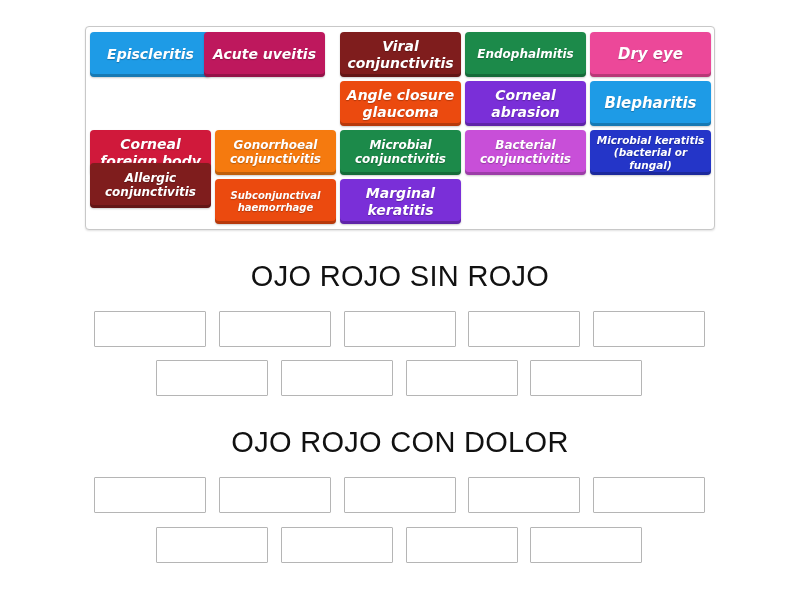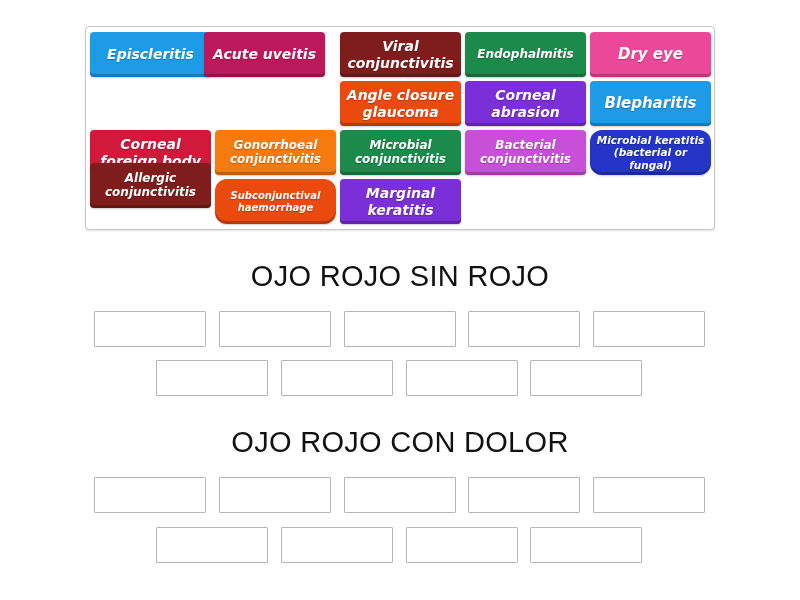--- a/index.html
+++ b/index.html
@@ -11,21 +11,21 @@
   .tile { position: absolute; width: 121px; height: 45px; border-radius: 4px;
           color: #fff; font-weight: bold; display: flex; align-items: center;
           justify-content: center; text-align: center; line-height: 1.15;
           box-sizing: border-box; padding: 0 2px; cursor: grab;
           box-shadow: inset 0 -3px 0 rgba(0,0,0,0.22), 0 1px 2px rgba(0,0,0,0.2);
           text-shadow: 0 1px 1px rgba(0,0,0,0.25); }
   .tile span { display: block; white-space: pre-line; }
   .fs1 { font-size: 15px; }
   .fs2 { font-size: 14px; }
   .fs3 { font-size: 12px; }
-  .fs4 { font-size: 10.5px; border-radius: 12px; }
+  .fs4 { font-size: 10.5px; }
   .heading { position: absolute; left: 0; width: 800px; text-align: center;
              font-family: "Liberation Sans", sans-serif; font-size: 29px;
              color: #111; font-weight: normal; letter-spacing: 0.3px; }
   .slot { position: absolute; width: 112px; height: 36px; border: 1px solid #b5b5b5;
           box-sizing: border-box; background: #fff; border-radius: 1px; }
 </style>
 </head>
 <body>
 
 <div class="tray">

